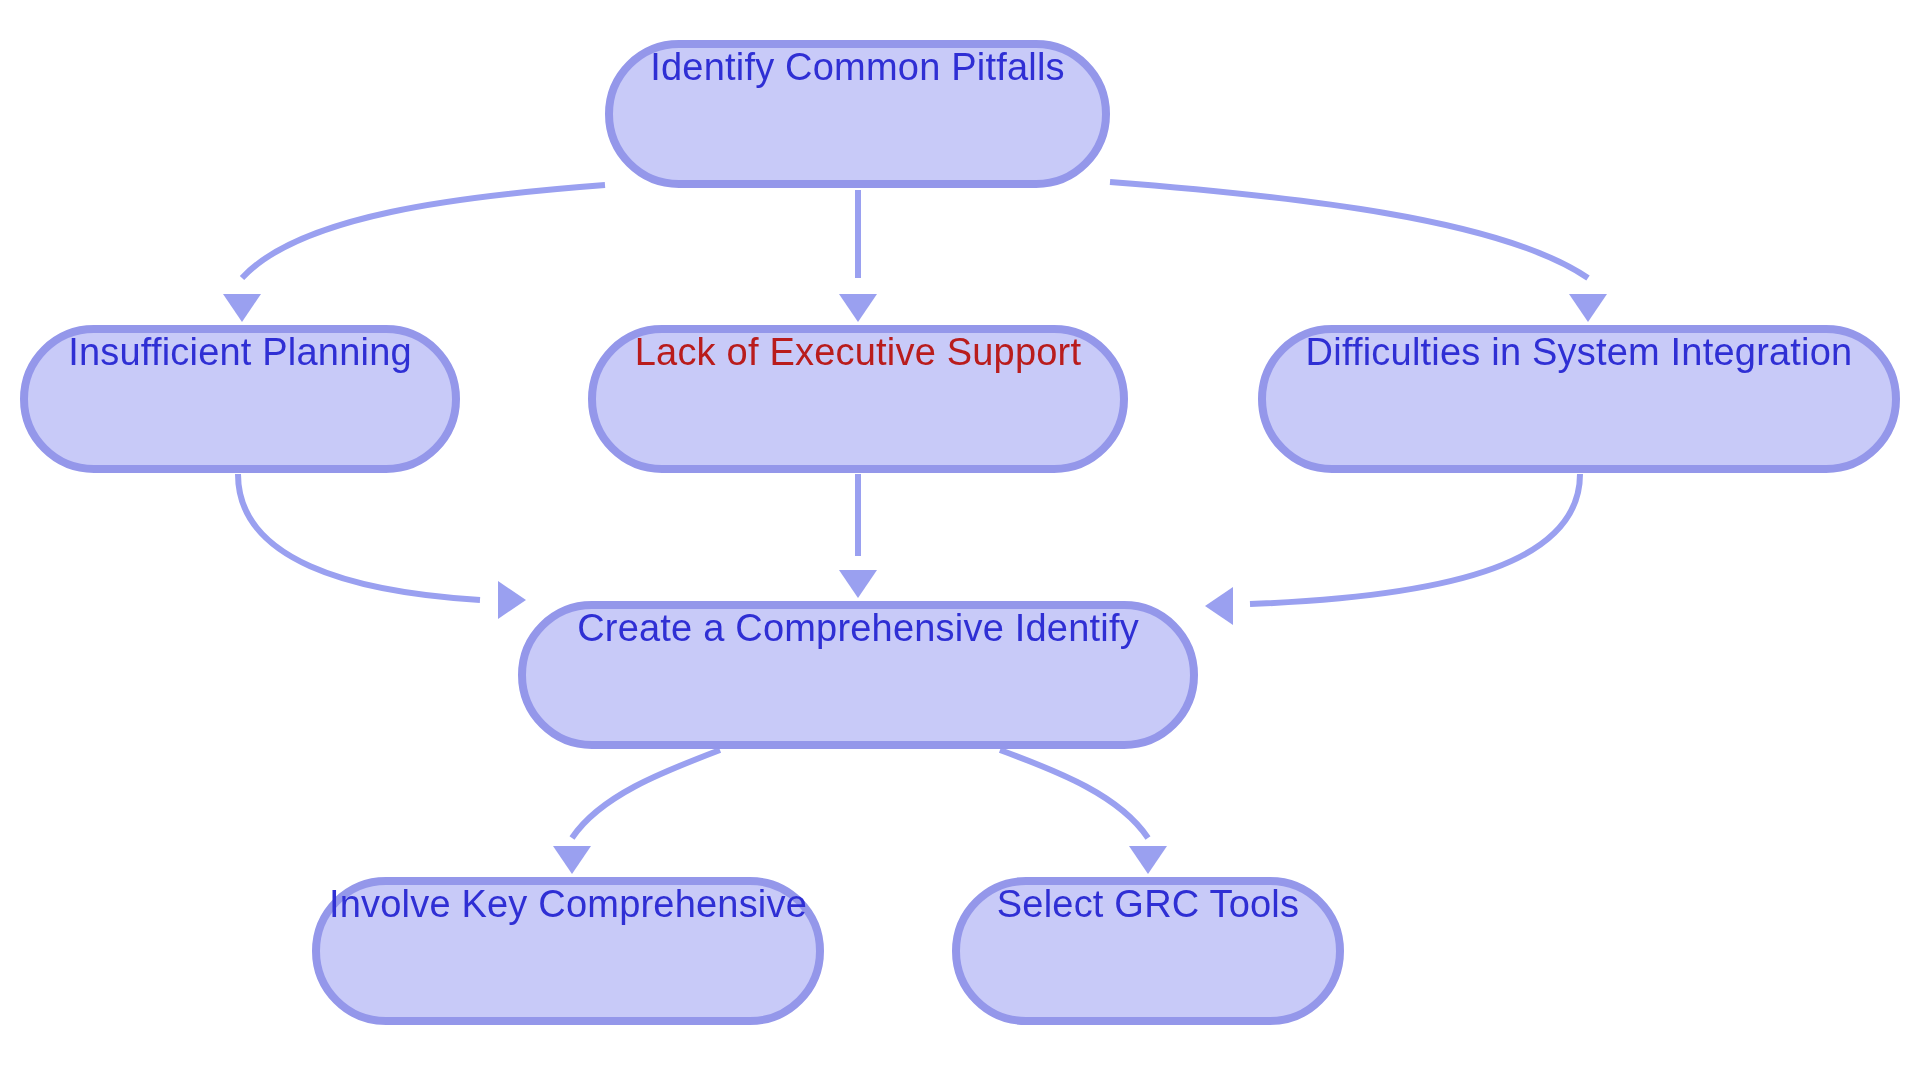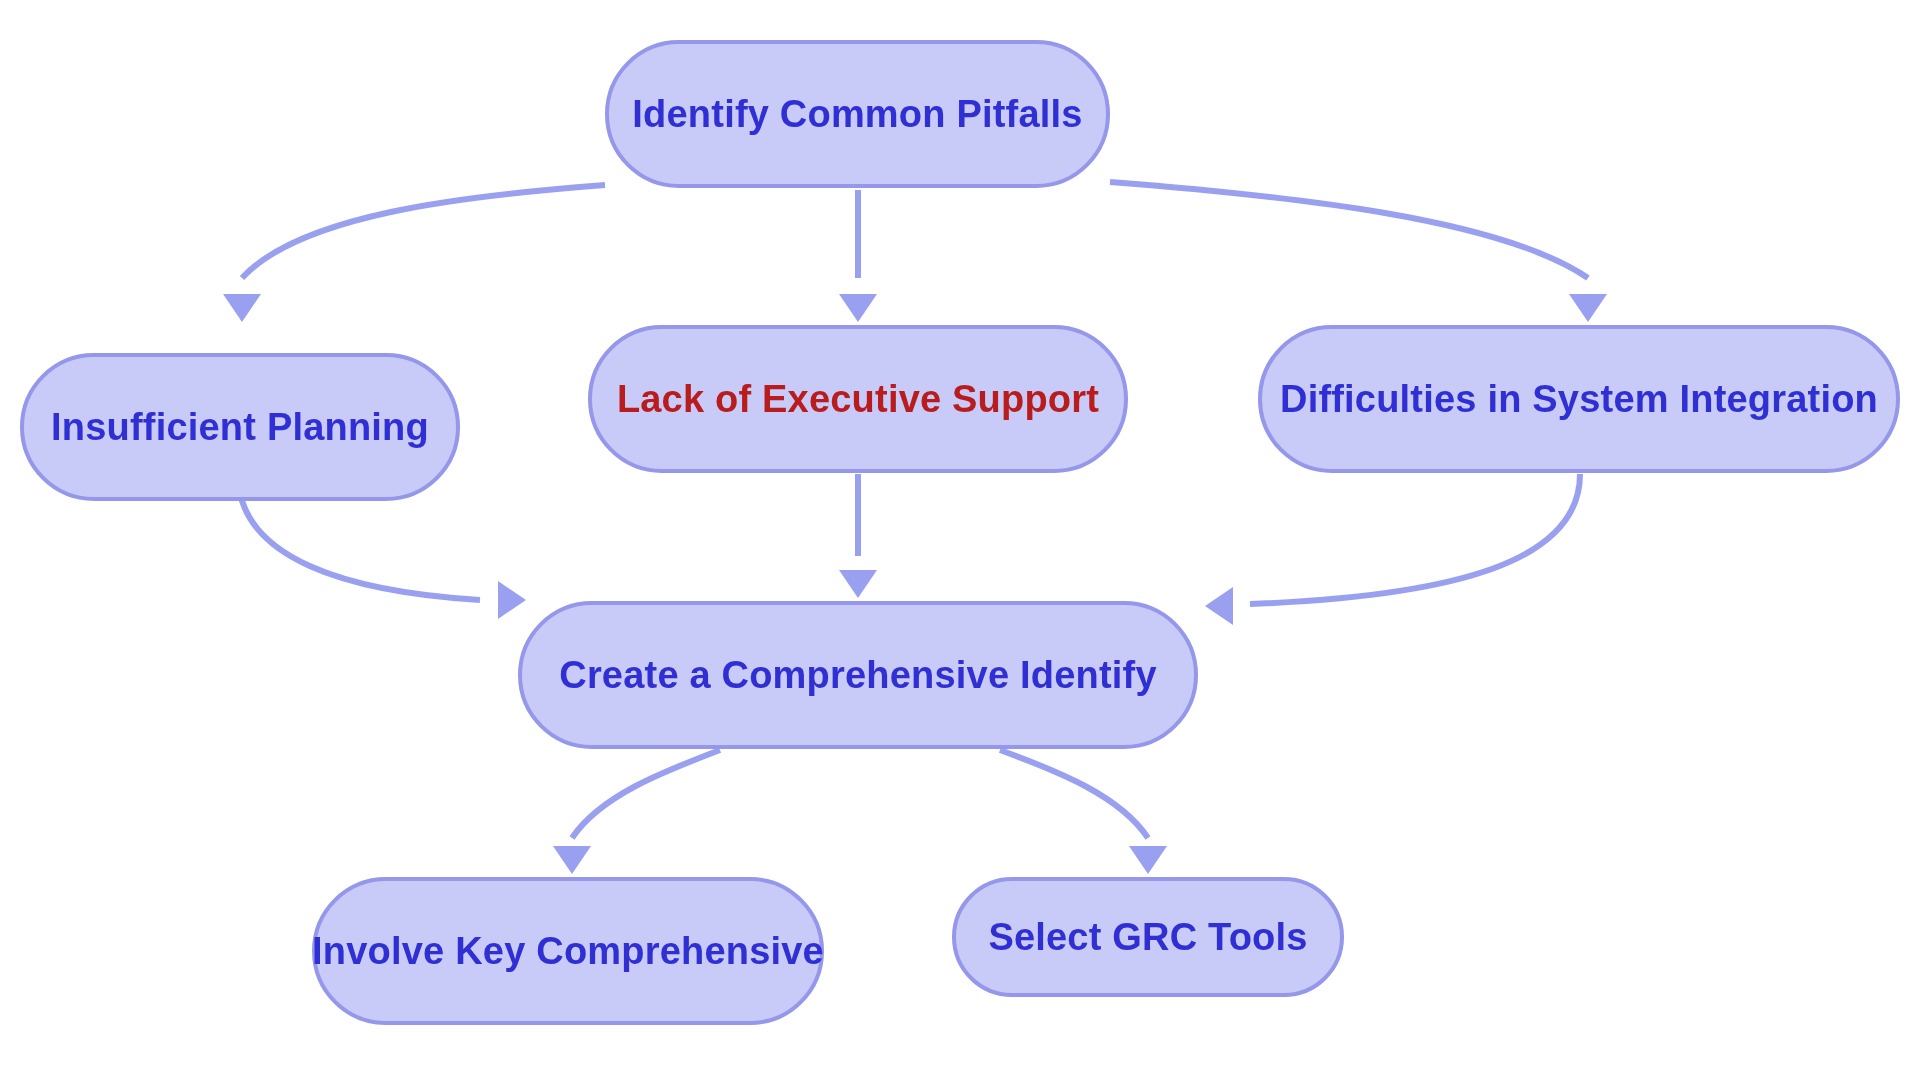--- a/index.html
+++ b/index.html
@@ -23,28 +23,28 @@
     left: 0;
     top: 0;
     width: 1920px;
     height: 1083px;
     pointer-events: none;
   }
   .node {
     position: absolute;
     box-sizing: border-box;
     background: #c8caf8;
-    border: 4px solid #0f766e;
+    border: 8px solid #0f766e;
     border-radius: 999px;
     display: flex;
-    align-items: center;
+    align-items: flex-start;
     justify-content: center;
     color: #2f2fd4;
     font-family: "Liberation Sans", sans-serif;
-    font-weight: 700;
+    font-weight: 400;
     white-space: nowrap;
     letter-spacing: 0.2px;
   }
   .node-label {
     display: block;
     line-height: 1;
   }
 </style>
 </head>
 <body>
@@ -67,33 +67,33 @@
       <path d="M 720 750 C 662 772, 600 796, 572 838" fill="none" stroke="#9aa0f0" stroke-width="6" stroke-linecap="butt"></path>
       <polygon points="553,846 591,846 572,874" fill="#9aa0f0"></polygon>
       <path d="M 1000 750 C 1060 772, 1120 796, 1148 838" fill="none" stroke="#9aa0f0" stroke-width="6" stroke-linecap="butt"></path>
       <polygon points="1129,846 1167,846 1148,874" fill="#9aa0f0"></polygon>
     </svg>
 
   <div id="node-layer">
       <div class="node" style="left: 605px; top: 40px; width: 505px; height: 148px; font-size: 38px; background: rgb(200, 202, 248); border-color: rgb(148, 151, 234); color: rgb(47, 47, 212);">
         <span class="node-label">Identify Common Pitfalls</span>
       </div>
-      <div class="node" style="left: 20px; top: 325px; width: 440px; height: 148px; font-size: 38px; background: rgb(200, 202, 248); border-color: rgb(148, 151, 234); color: rgb(47, 47, 212); margin-top: 28px;">
+      <div class="node" style="left: 20px; top: 325px; width: 440px; height: 148px; font-size: 38px; background: rgb(200, 202, 248); border-color: rgb(148, 151, 234); color: rgb(47, 47, 212);">
         <span class="node-label">Insufficient Planning</span>
       </div>
       <div class="node" style="left: 588px; top: 325px; width: 540px; height: 148px; font-size: 38px; background: rgb(200, 202, 248); border-color: rgb(148, 151, 234); color: #b91c1c;">
         <span class="node-label">Lack of Executive Support</span>
       </div>
       <div class="node" style="left: 1258px; top: 325px; width: 642px; height: 148px; font-size: 38px; background: rgb(200, 202, 248); border-color: rgb(148, 151, 234); color: rgb(47, 47, 212);">
         <span class="node-label">Difficulties in System Integration</span>
       </div>
       <div class="node" style="left: 518px; top: 601px; width: 680px; height: 148px; font-size: 38px; background: rgb(200, 202, 248); border-color: rgb(148, 151, 234); color: rgb(47, 47, 212);">
         <span class="node-label">Create a Comprehensive Identify</span>
       </div>
       <div class="node" style="left: 312px; top: 877px; width: 512px; height: 148px; font-size: 38px; background: rgb(200, 202, 248); border-color: rgb(148, 151, 234); color: rgb(47, 47, 212);">
         <span class="node-label">Involve Key Comprehensive</span>
       </div>
-      <div class="node" style="left: 952px; top: 877px; width: 392px; height: 120px; font-size: 38px; background: rgb(200, 202, 248); border-color: rgb(148, 151, 234); color: rgb(47, 47, 212);">
+      <div class="node" style="left: 952px; top: 877px; width: 392px; height: 148px; font-size: 38px; background: rgb(200, 202, 248); border-color: rgb(148, 151, 234); color: rgb(47, 47, 212);">
         <span class="node-label">Select GRC Tools</span>
       </div>
     </div>
 
 </div>
 
 </body></html>

